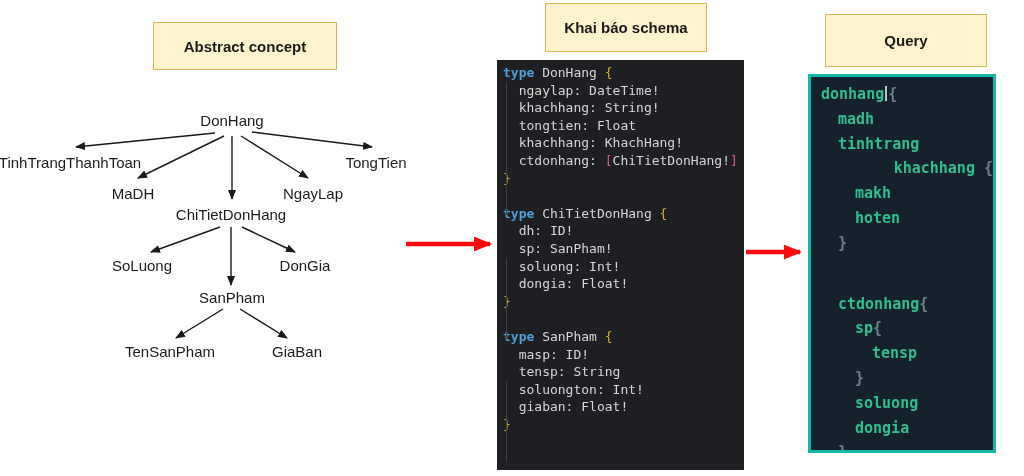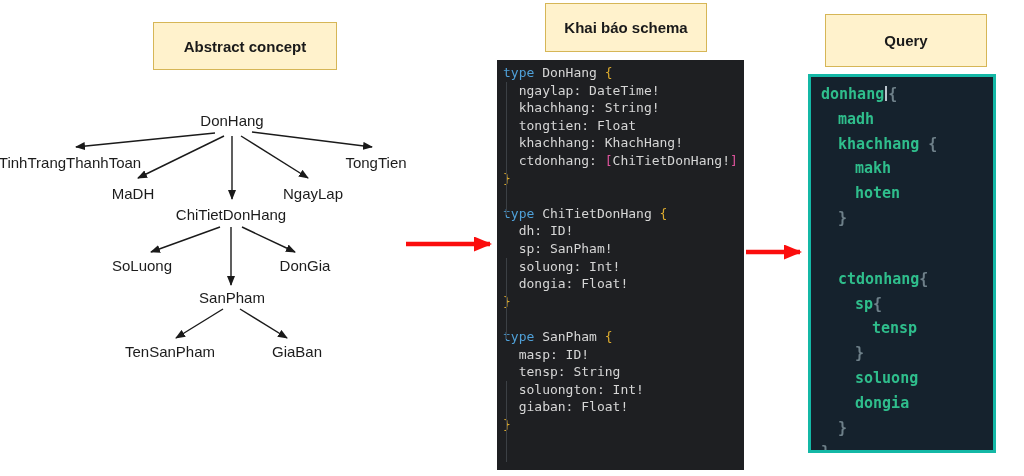--- a/index.html
+++ b/index.html
@@ -21,21 +21,21 @@
   
   .tree-label{position:absolute;transform:translate(-50%,-50%);
     font-size:15px;color:#1c1c1c;white-space:nowrap;z-index:2;}
 
   
   #schema-panel{position:absolute;left:497px;top:60px;width:247px;height:410px;
     background:#1e1f22;box-sizing:border-box;padding:4px 0 0 6px;
     font-family:"DejaVu Sans Mono",monospace;font-size:13px;line-height:17.6px;
     overflow:hidden;z-index:1;}
   #schema-panel .code-line{white-space:pre;height:17.6px;color:#d6d6d6;}
-  #schema-panel .kw{color:#4fa0d8;}
+  #schema-panel .kw{color:#4fa0d8;font-weight:bold;}
   #schema-panel .txt{color:#d6d6d6;}
   #schema-panel .brace{color:#ddab2e;}
   #schema-panel .bracket{color:#e0549e;}
   .indent-guide{position:absolute;left:9px;width:1px;background:#3c4045;}
 
   
   #query-panel{position:absolute;left:808px;top:74px;width:188px;height:379px;
     background:#15222d;border:3px solid #14b8a6;box-sizing:border-box;
     padding:5px 0 0 10px;
     font-family:"DejaVu Sans Mono",monospace;font-size:15px;font-weight:600;
@@ -96,21 +96,22 @@
     <div class="code-line"><span class="txt">  giaban: Float!</span></div>
     <div class="code-line"><span class="brace">}</span></div>
     <div class="indent-guide" style="top: 21.6px; height: 133.76px;"></div>
     <div class="indent-guide" style="top: 197.6px; height: 80.96px;"></div>
     <div class="indent-guide" style="top: 320.8px; height: 80.96px;"></div>
   </div>
 
 <div id="query-panel">
     <div class="code-line" style="padding-left: 0px;"><span class="field">donhang</span><span class="cursor-bar"></span><span class="punc">{</span></div>
     <div class="code-line" style="padding-left: 17px;"><span class="field">madh</span></div>
-    <div class="code-line" style="padding-left: 17px;"><span class="field">khachhang </span><span class="punc">{</span></div>
+    <div class="code-line" style="padding-left: 17px;"><span class="field">tinhtrang</span></div>
+    <div class="code-line" style="padding-left: 17px; text-align: right;"><span class="field">khachhang </span><span class="punc">{</span></div>
     <div class="code-line" style="padding-left: 34px;"><span class="field">makh</span></div>
     <div class="code-line" style="padding-left: 34px;"><span class="field">hoten</span></div>
     <div class="code-line" style="padding-left: 17px;"><span class="punc">}</span></div>
     <div class="code-line" style="padding-left: 17px; margin-top: 36px;"><span class="field">ctdonhang</span><span class="punc">{</span></div>
     <div class="code-line" style="padding-left: 34px;"><span class="field">sp</span><span class="punc">{</span></div>
     <div class="code-line" style="padding-left: 51px;"><span class="field">tensp</span></div>
     <div class="code-line" style="padding-left: 34px;"><span class="punc">}</span></div>
     <div class="code-line" style="padding-left: 34px;"><span class="field">soluong</span></div>
     <div class="code-line" style="padding-left: 34px;"><span class="field">dongia</span></div>
     <div class="code-line" style="padding-left: 17px;"><span class="punc">}</span></div>

